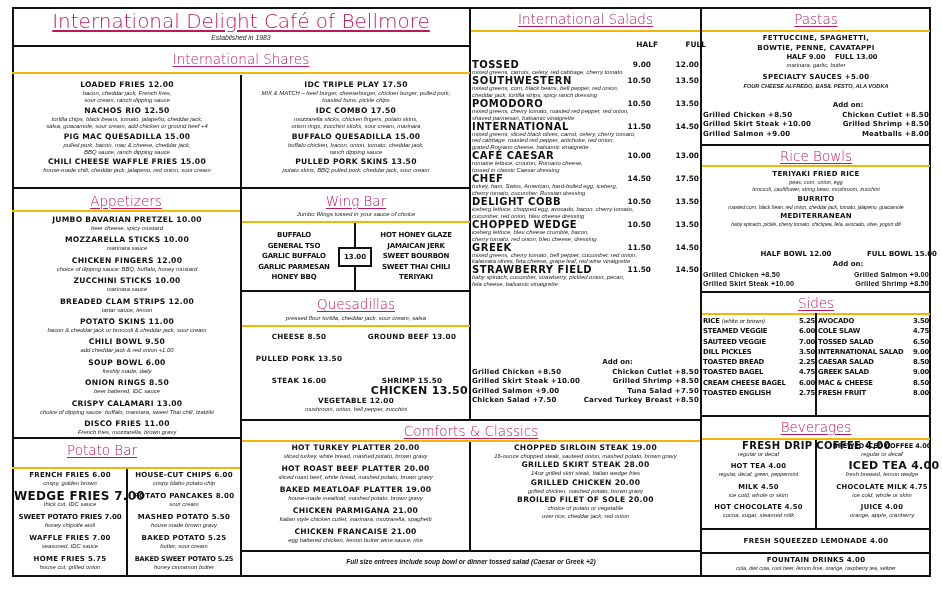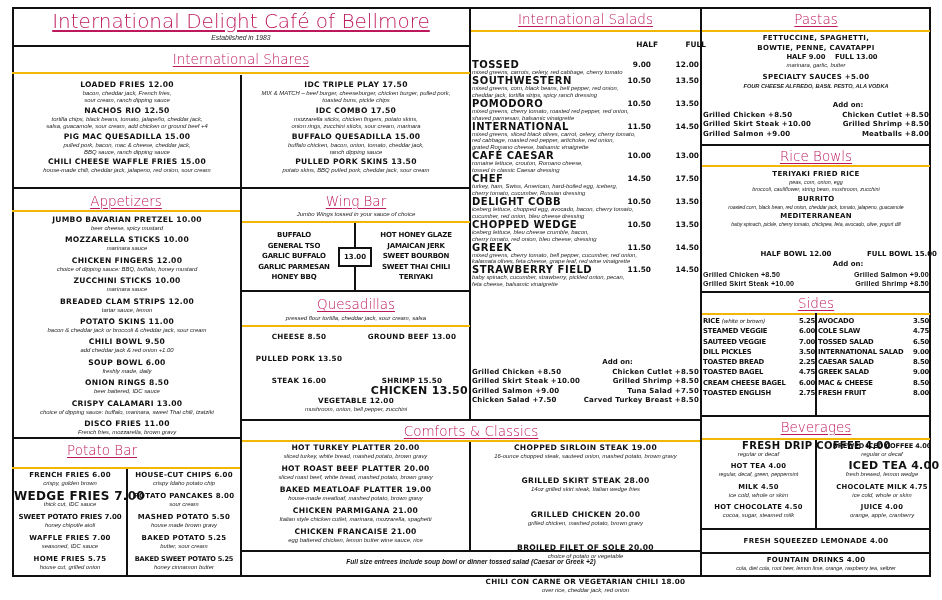--- a/index.html
+++ b/index.html
@@ -259,39 +259,38 @@
     </div>
   <div>
       <div class="iname">CHICKEN PARMIGANA 21.00</div>
       <div class="idesc">Italian style chicken cutlet, marinara, mozzarella, spaghetti</div>
     </div>
   <div>
       <div class="iname">CHICKEN FRANCAISE 21.00</div>
       <div class="idesc">egg battered chicken, lemon butter wine sauce, rice</div>
     </div>
 </div>
-<div class="stack item-c" style="left:471px;top:443px;width:229px;gap:16px;">
+<div class="stack item-c" style="left:471px;top:443px;width:229px;gap:0;">
   <div>
       <div class="iname">CHOPPED SIRLOIN STEAK 19.00</div>
       <div class="idesc">16-ounce chopped steak, sauteed onion, mashed potato, brown gravy</div>
     </div>
   <div>
       <div class="iname">GRILLED SKIRT STEAK 28.00</div>
       <div class="idesc">14oz grilled skirt steak, Italian wedge fries</div>
     </div>
   <div>
       <div class="iname">GRILLED CHICKEN 20.00</div>
       <div class="idesc">grilled chicken, mashed potato, brown gravy</div>
     </div>
   <div>
       <div class="iname">BROILED FILET OF SOLE 20.00</div>
       <div class="idesc">choice of potato or vegetable</div>
     </div>
   <div>
-      <div class="iname" style="font-size:7.2px;">CHILI CON CARNE OR VEGETARIAN CHILI 18.00</div>
       <div class="idesc">over rice, cheddar jack, red onion</div>
     </div>
 </div>
 <div class="abs" style="left:242px;top:558px;width:458px;text-align:center;font-style:italic;font-weight:bold;font-size:6.6px;">Full size entrees include soup bowl or dinner tossed salad (Caesar or Greek +2)</div>
 
 <div class="hdr" style="left:471px;top:10px;width:229px;font-size:13.5px;line-height:18px;">International Salads</div>
 <div class="abs salad-prices" style="left:630px;top:40px;">
   <span>HALF</span>
     <span>FULL</span>
 </div>

